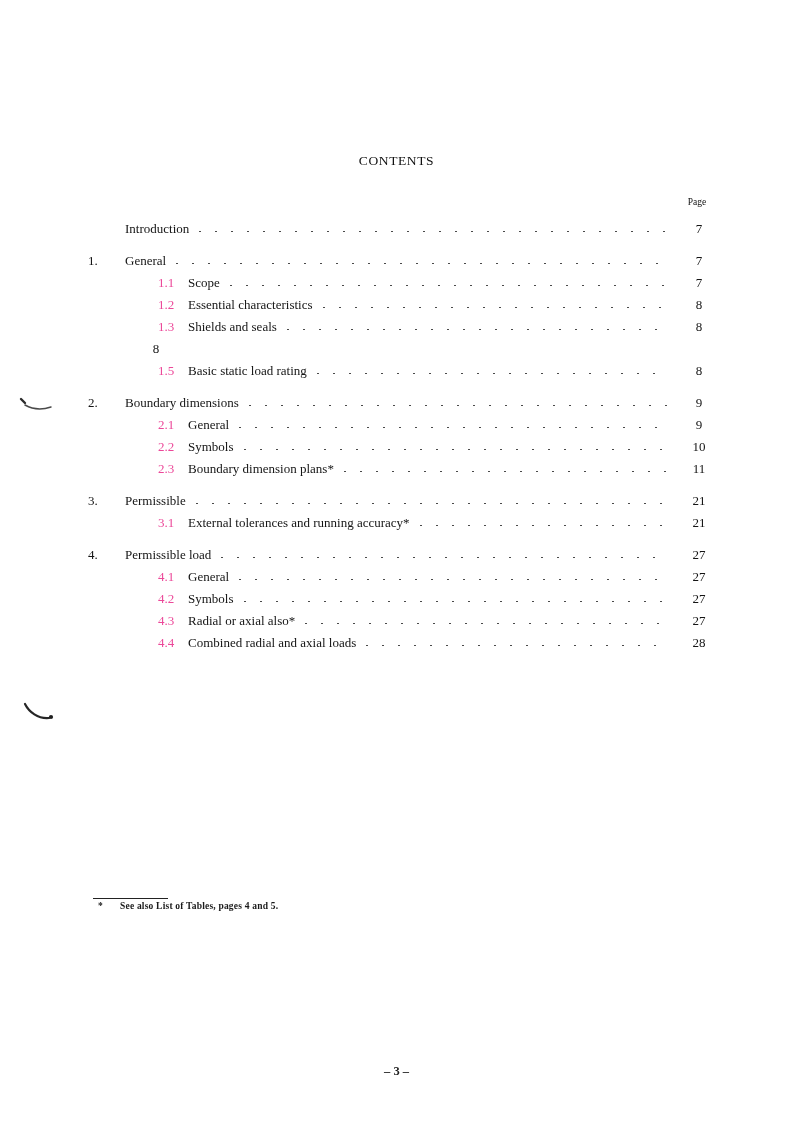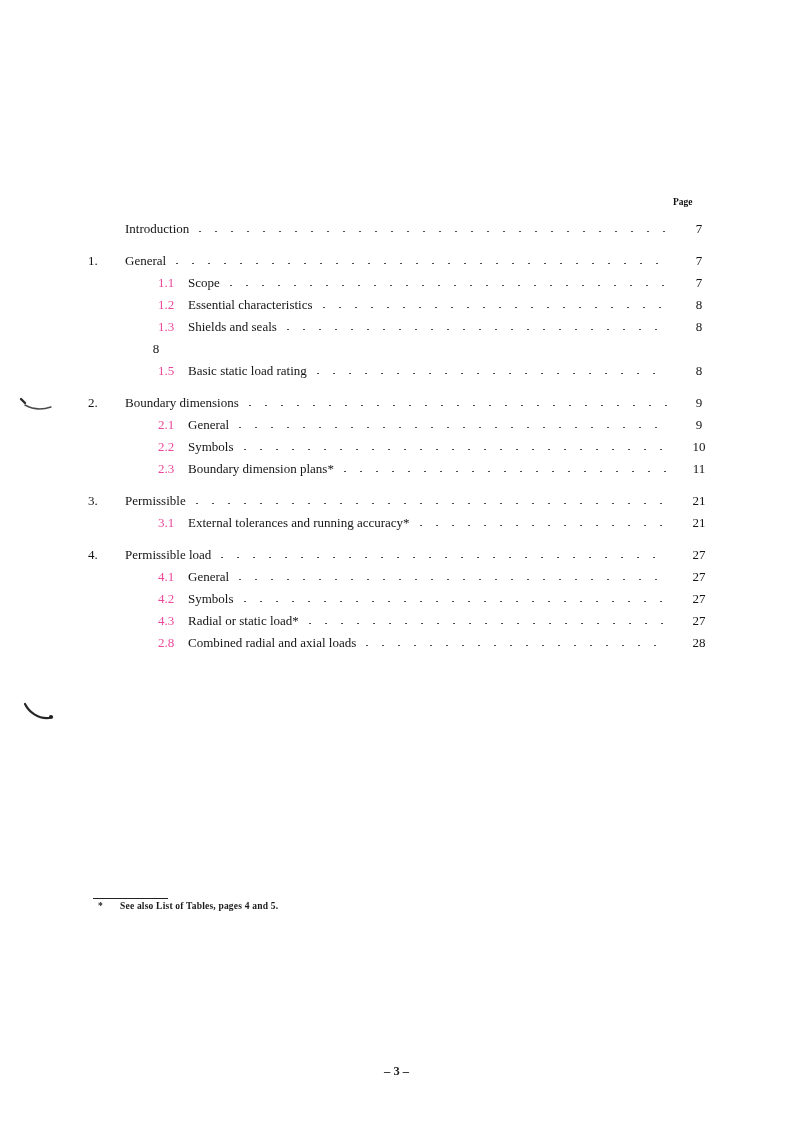--- a/index.html
+++ b/index.html
@@ -28,22 +28,23 @@
     letter-spacing: 0.6px;
     color: #111;
   }
 
   
   .page-col-header {
     position: absolute;
     top: 197px;
     left: 673px;
     width: 48px;
+    text-align: center;
     font-size: 9.5px;
-    font-weight: bold;
+    font-weight: normal;
     color: #111;
   }
 
   
   .toc {
     position: absolute;
     top: 218px;
     left: 88px;
     width: 634px;
   }
@@ -159,20 +160,21 @@
     position: absolute;
     pointer-events: none;
   }
   .mark svg { display: block; }
 </style>
 </head>
 <body>
 
 <div class="page">
 
+  <div class="contents-title">CONTENTS</div>
 
   <div class="page-col-header">Page</div>
 
   <div class="toc" id="toc-list">
       <div class="toc-row">
         <span class="num"></span>
         <span class="label-wrap indent-0">
           <span class="label">Introduction</span>
           <span class="leader"></span>
         </span>
@@ -301,29 +303,29 @@
           <span class="subnum">4.2</span>
           <span class="label">Symbols</span>
           <span class="leader"></span>
         </span>
         <span class="pagenum">27</span>
       </div>
       <div class="toc-row">
         <span class="num"></span>
         <span class="label-wrap indent-1">
           <span class="subnum">4.3</span>
-          <span class="label">Radial or static load*</span>
+          <span class="label">Radial or axial also*</span>
           <span class="leader"></span>
         </span>
         <span class="pagenum">27</span>
       </div>
       <div class="toc-row">
         <span class="num"></span>
         <span class="label-wrap indent-1">
-          <span class="subnum">2.8</span>
+          <span class="subnum">4.4</span>
           <span class="label">Combined radial and axial loads</span>
           <span class="leader"></span>
         </span>
         <span class="pagenum">28</span>
       </div>
     </div>
 
   <div class="footnote-rule"></div>
   <div class="footnote">
     <span class="fn-mark">*</span><span>See also List of Tables, pages 4 and 5.</span>

